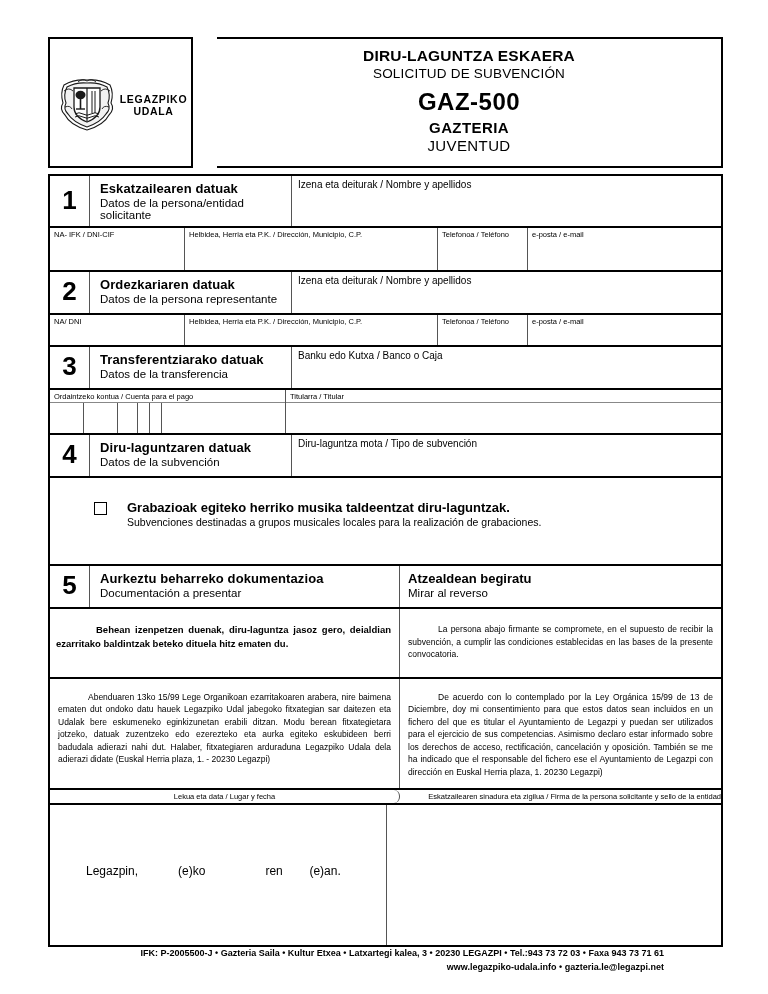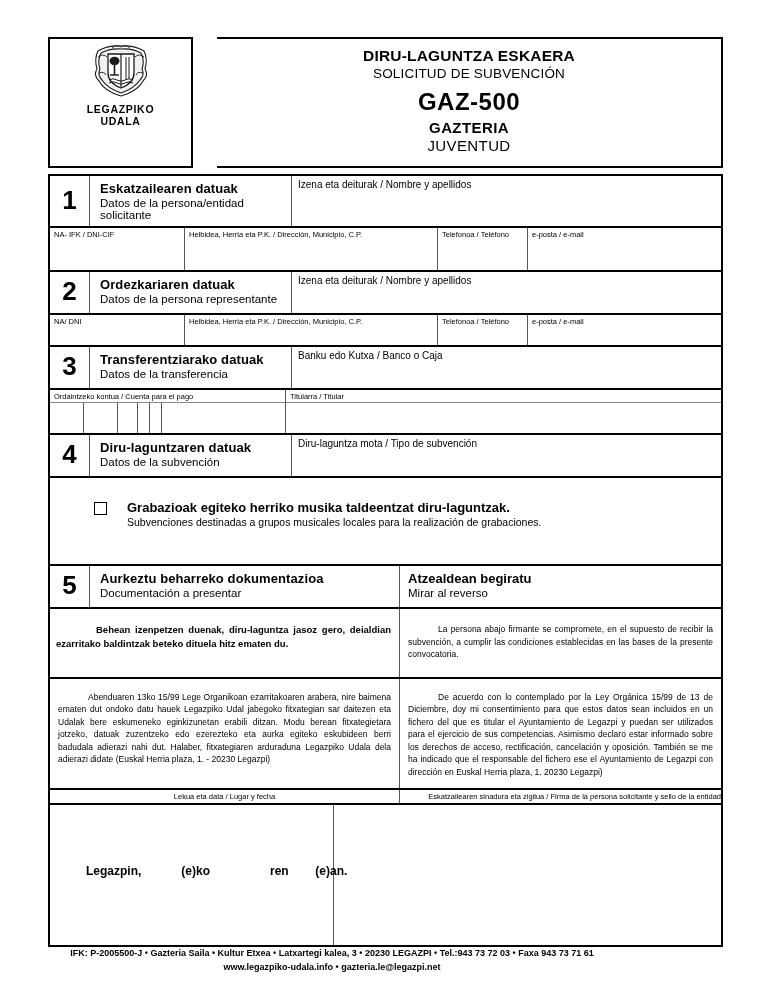--- a/index.html
+++ b/index.html
@@ -24,22 +24,23 @@
     width: 675px;
     height: 131px;
     display: flex;
     box-sizing: border-box;
   }
   .hdr-logo {
     width: 145px;
     border: 2px solid #000;
     box-sizing: border-box;
     display: flex;
-    flex-direction: column;
+    flex-direction: row;
     align-items: center;
+    justify-content: center;
   }
   .crest {
     width: 66px;
     height: 60px;
     position: relative;
   }
   .crest svg { display: block; }
   .logo-text {
     margin-top: 4px;
     font-size: 10.5px;
@@ -229,54 +230,54 @@
 
   
   .sigcap-row { display: flex; border-bottom: 2px solid #000; }
   .sigcap-left {
     width: 350px;
     box-sizing: border-box;
     border-right: 1px solid #555;
     text-align: center;
     font-size: 7.5px;
     padding: 2px 0 2px 0;
+    border-radius: 6px;
   }
   .sigcap-right {
     flex: 1;
     box-sizing: border-box;
     text-align: right;
     font-size: 7.5px;
     padding: 2px 0 2px 0;
   }
 
   
   .sig-row { display: flex; height: 140px; }
   .sig-left {
-    width: 284px;
+    width: 337px;
     box-sizing: border-box;
     border-right: 1px solid #555;
     position: relative;
-    font-weight: bold;
   }
   .sig-right { flex: 1; }
   .date-line {
     position: absolute;
     left: 36px;
     top: 59px;
     font-size: 12px;
     white-space: pre;
   }
 
   
   .footer {
     position: absolute;
     left: 0;
     top: 946px;
     width: 664px;
-    text-align: center;
+    text-align: right;
     font-size: 9px;
     line-height: 14px;
     font-weight: bold;
   }
   .footer .l2 { font-weight: bold; }
 </style>
 </head>
 <body>
 
 <div class="header-wrap">

